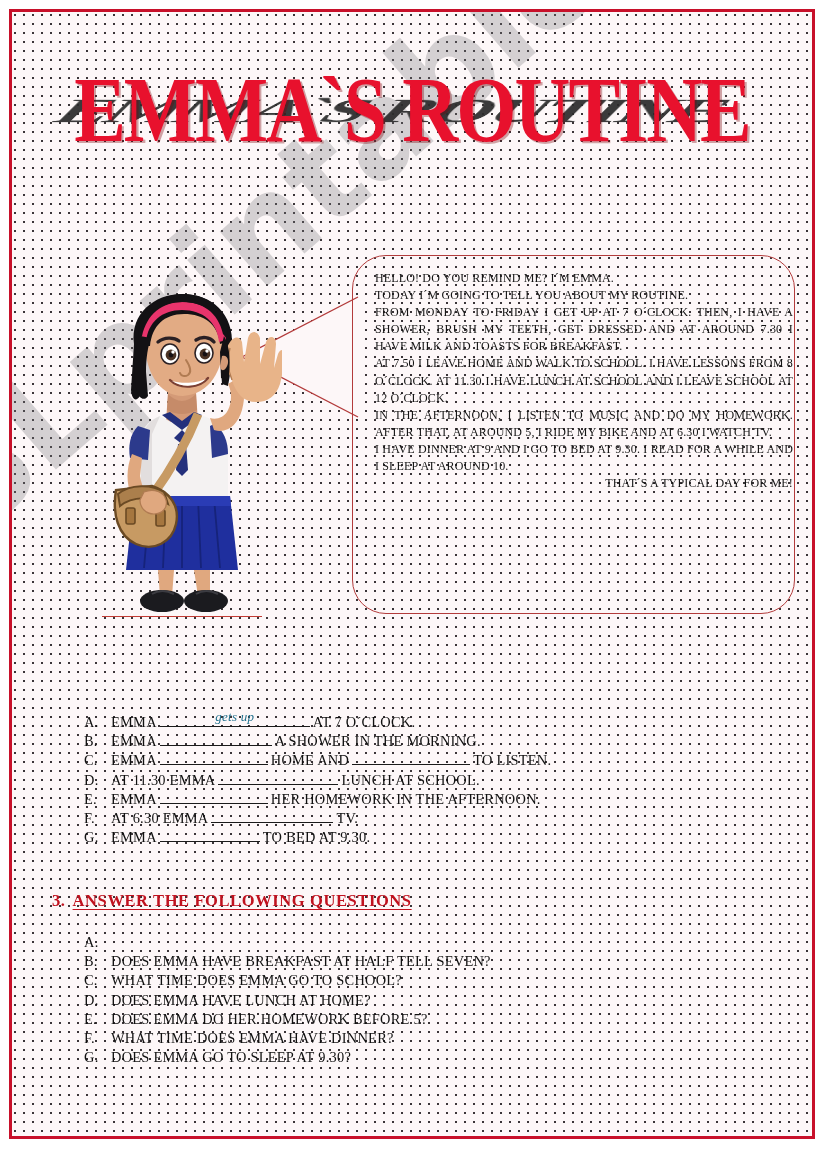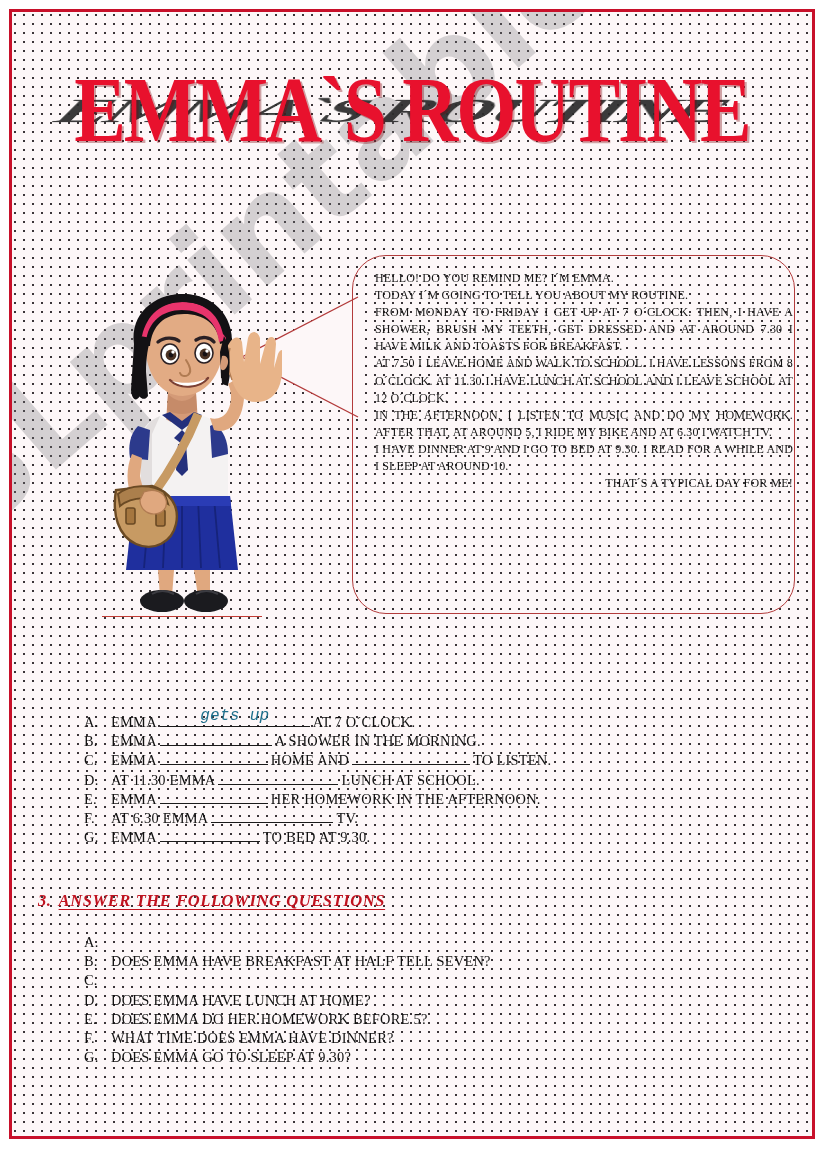--- a/index.html
+++ b/index.html
@@ -189,23 +189,23 @@
     border-bottom: 1.1px solid #1a1a1a;
     height: 14px;
     margin: 0 3px;
     position: relative;
   }
   .answer {
     position: absolute;
     left: 0; right: 0;
     bottom: 1px;
     text-align: center;
-    font-family: Liberation Mono, monospace;
+    font-family: Liberation Serif, serif;
     font-style: italic;
-    font-size: 16px;
+    font-size: 13px;
     color: #1f6f8b;
     letter-spacing: 0.3px;
   }
   .seg { white-space: pre; }
 </style>
 </head>
 <body>
 
 <div id="page">
   <div id="sheet">
@@ -366,34 +366,35 @@
           <span class="seg">TV.</span>
         </div>
         <div class="ex-row">
           <span class="ex-label seg">G.</span>
           <span class="seg">EMMA</span>
           <span class="blank" style="width: 100px;"></span>
           <span class="seg">TO BED AT 9.30.</span>
         </div>
       </div>
 
-    <div class="section-heading" style="left:26px; top:879px;font-style:italic;">
+    <div class="section-heading" style="left:40px; top:879px;">
       <span class="num">3.</span><span class="txt">ANSWER THE FOLLOWING QUESTIONS</span>
     </div>
 
     <div class="ex-list" id="question-list" style="left:72px; top:922px;">
         <div class="ex-row">
           <span class="ex-label seg">A.</span>
         </div>
         <div class="ex-row">
           <span class="ex-label seg">B.</span>
           <span class="seg">DOES EMMA HAVE BREAKFAST AT HALF TELL SEVEN?</span>
         </div>
         <div class="ex-row">
           <span class="ex-label seg">C.</span>
+          <span class="seg">WHAT TIME DOES EMMA GO TO SCHOOL?</span>
         </div>
         <div class="ex-row">
           <span class="ex-label seg">D.</span>
           <span class="seg">DOES EMMA HAVE LUNCH AT HOME?</span>
         </div>
         <div class="ex-row">
           <span class="ex-label seg">E.</span>
           <span class="seg">DOES EMMA DO HER HOMEWORK BEFORE 5?</span>
         </div>
         <div class="ex-row">

